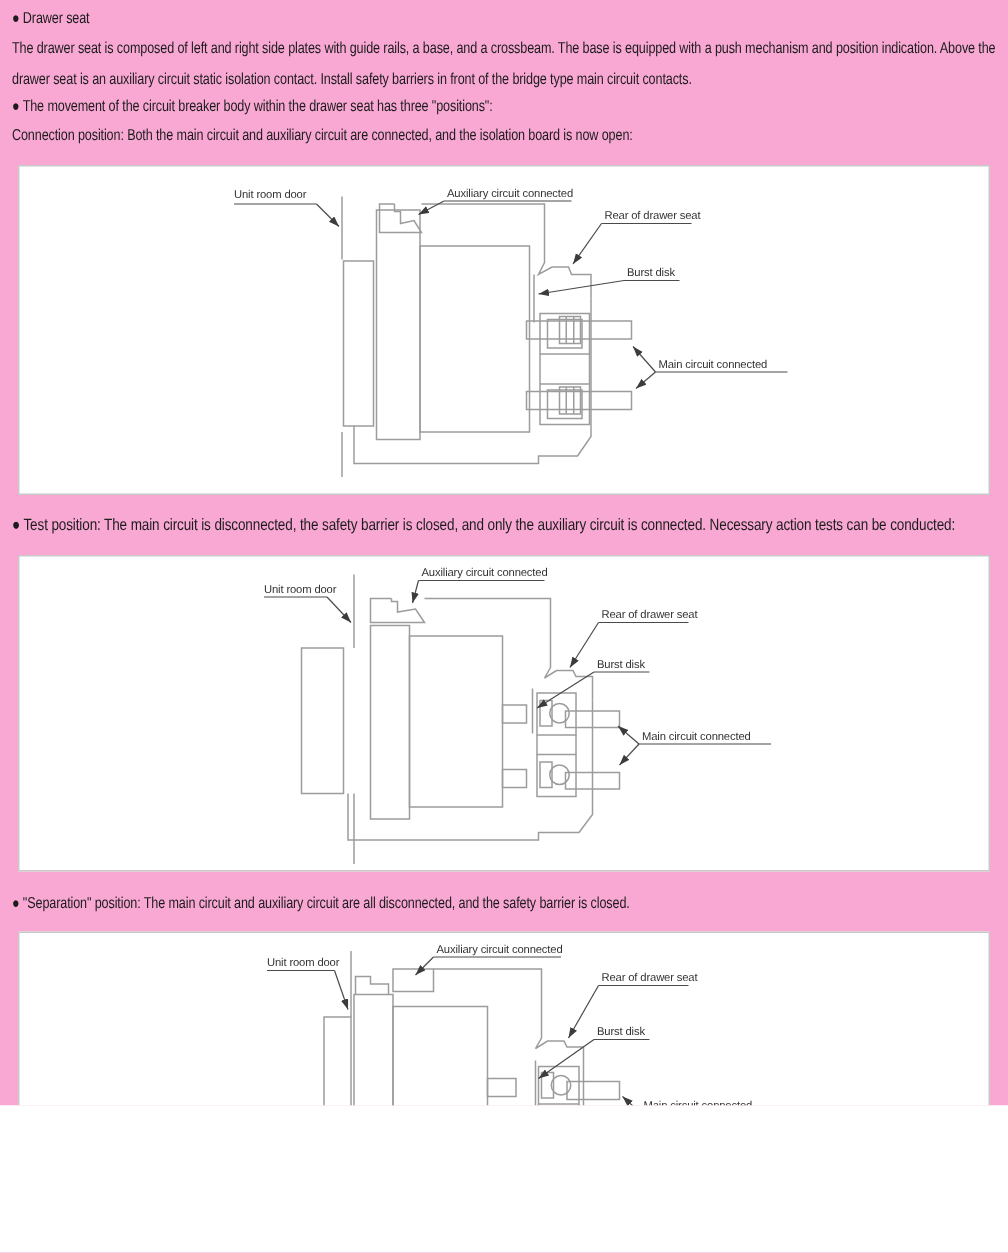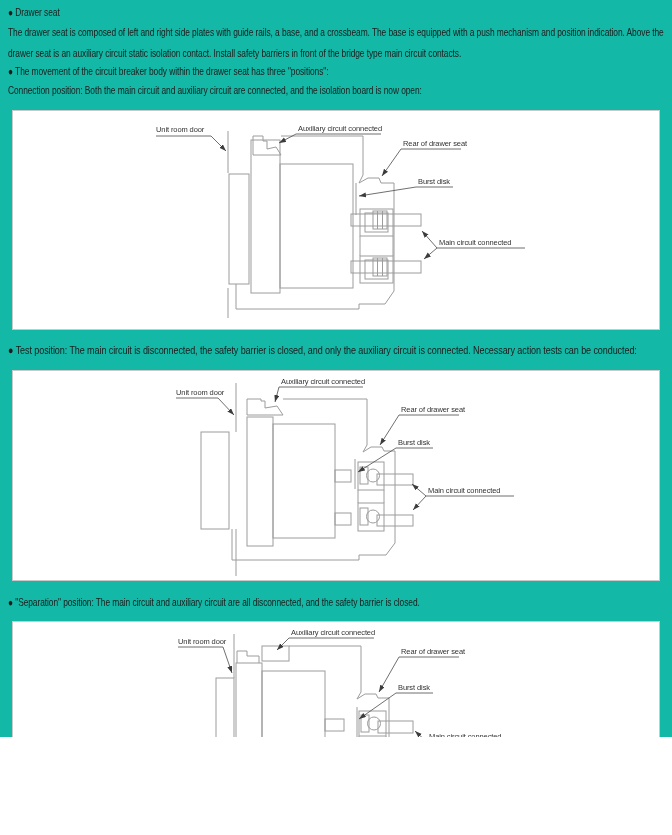--- a/index.html
+++ b/index.html
@@ -1,16 +1,16 @@
 <!DOCTYPE html>
 <html><head>
 <meta charset="utf-8">
 <style>
   html,body{margin:0;padding:0;background:#ffffff;}
-  #page{position:relative;width:672px;height:737px;background:#14b8a6;overflow:hidden;
+  #page{position:relative;width:672px;height:737px;background:#f9a8d4;overflow:hidden;
         font-family:"Liberation Sans",sans-serif;color:#1c1c1c;}
   .tline{position:absolute;left:8px;white-space:nowrap;font-size:10.5px;
          letter-spacing:-0.1px;transform:scaleX(0.80);transform-origin:0 0;color:#1c1c1c;}
   .tline.big{font-size:11px;transform:scaleX(0.82);}
   .figbox{position:absolute;left:12px;border:1px solid #c9c9c9;background:#ffffff;}
   .figbox svg{display:block;}
   svg .draw{stroke:#9c9c9c;stroke-width:1;fill:none;}
   svg .lead{stroke:#4a4a4a;stroke-width:0.8;fill:none;}
   svg .lbl{font-family:"Liberation Sans",sans-serif;font-size:7.5px;fill:#333333;letter-spacing:-0.1px;}
 </style>

